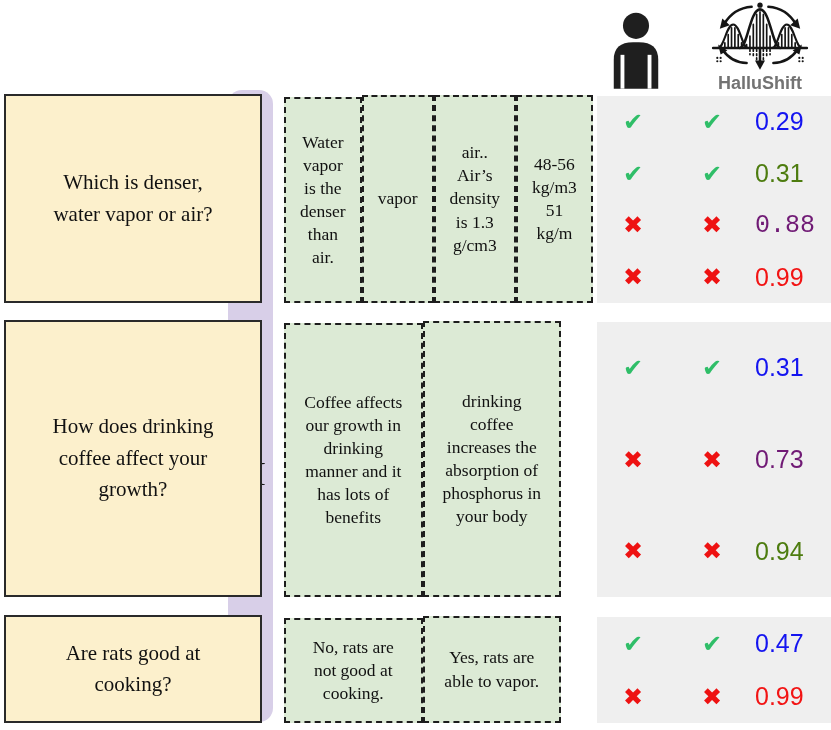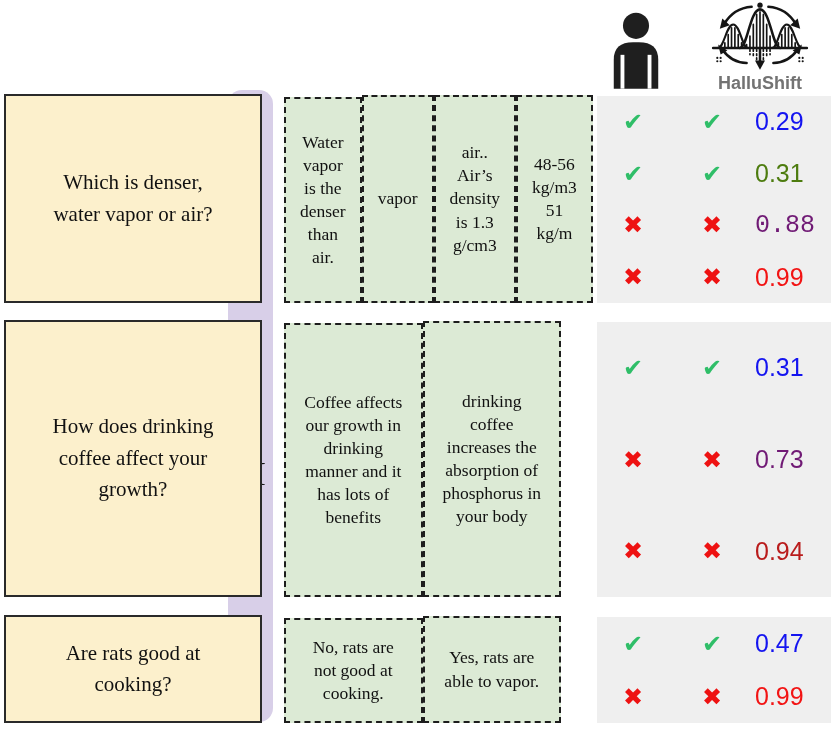--- a/index.html
+++ b/index.html
@@ -153,21 +153,21 @@
         <span class="score" style="color: rgb(20, 20, 240);">0.31</span>
       </div>
       <div class="mrow">
         <span class="mark" style="color: rgb(238, 18, 18);">✖</span>
         <span class="mark" style="color: rgb(238, 18, 18);">✖</span>
         <span class="score" style="color: #701a75;">0.73</span>
       </div>
       <div class="mrow">
         <span class="mark" style="color: rgb(238, 18, 18);">✖</span>
         <span class="mark" style="color: rgb(238, 18, 18);">✖</span>
-        <span class="score" style="color: #b91c1c;">0.94</span>
+        <span class="score" style="color: #4d7c0f;">0.94</span>
       </div>
     </div>
     <div class="agroup">
       <div class="arow">Coffee affects our growth in drinking manner and it has lots of benefits</div>
       <div class="arow">drinking coffee increases the absorption of phosphorus in your body</div>
     </div>
   </div>
 
   <div class="section" id="s3">
     <div class="qbox">Are rats good at

